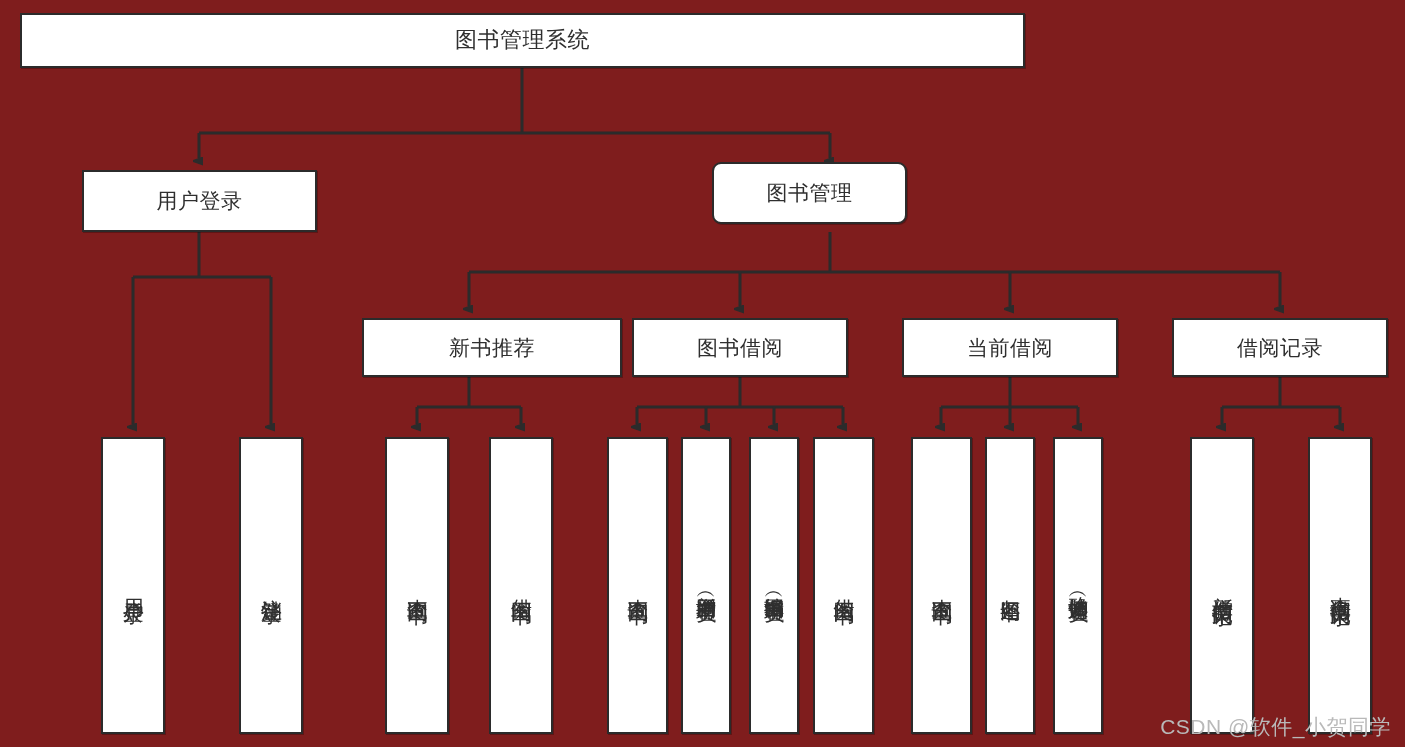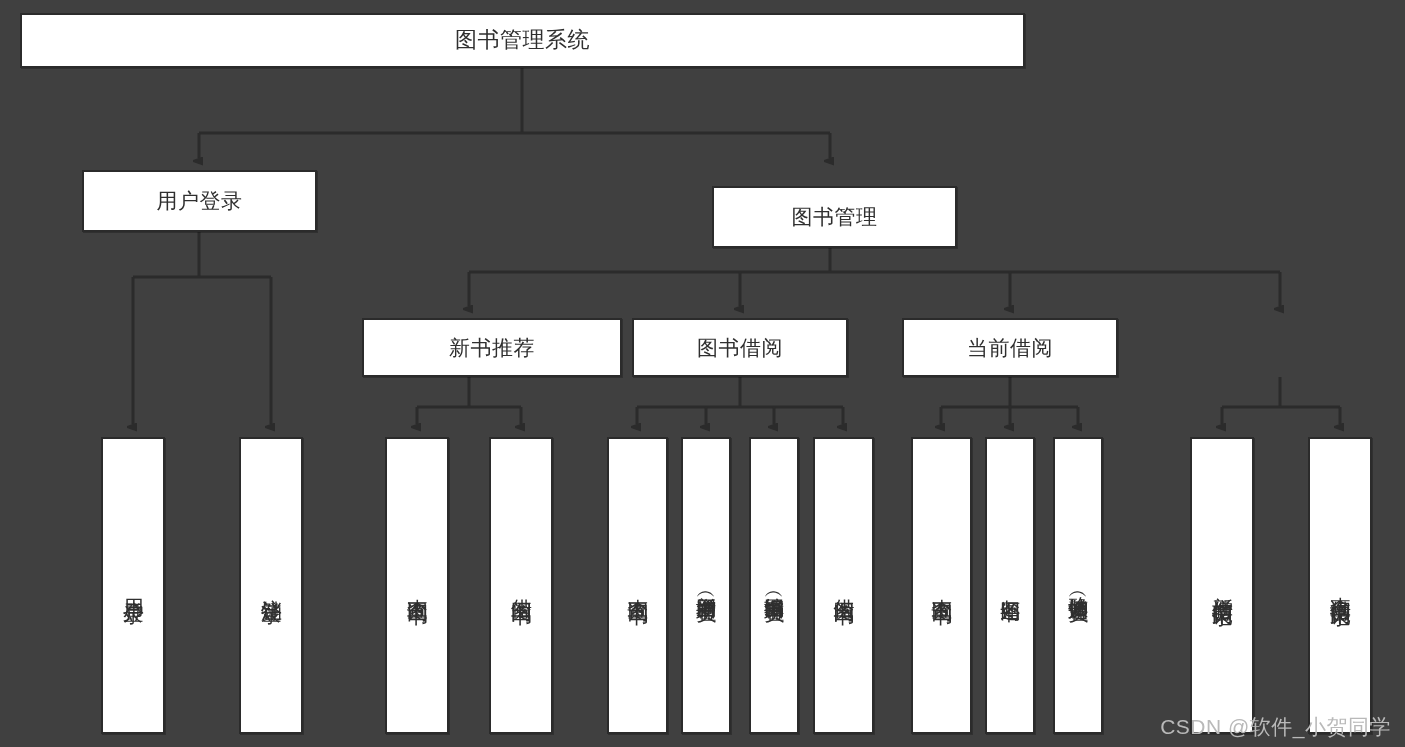--- a/index.html
+++ b/index.html
@@ -8,21 +8,21 @@
     padding: 0;
     background: #ffffff;
   }
   body {
     font-family: "Liberation Sans", "DejaVu Sans", sans-serif;
   }
   #canvas {
     position: relative;
     width: 1405px;
     height: 747px;
-    background: #404040;
+    background: #7f1d1d;
     overflow: hidden;
   }
   #edges {
     position: absolute;
     left: 0;
     top: 0;
     width: 1405px;
     height: 747px;
     pointer-events: none;
   }
@@ -135,33 +135,36 @@
     </g>
   </svg>
 
   <div class="node horiz root" style="left:20px; top:13px; width:1005px; height:55px;">
     <span class="label">图书管理系统</span>
   </div>
 
   <div class="node horiz" style="left:82px; top:170px; width:235px; height:62px;">
     <span class="label">用户登录</span>
   </div>
-  <div class="node horiz" style="left:712px; top:186px; width:245px; height:62px;">
+  <div class="node horiz" style="left:712px; top:162px; width:195px; height:62px;border-radius:9px;">
     <span class="label">图书管理</span>
   </div>
 
   <div class="node horiz" style="left:362px; top:318px; width:260px; height:59px;">
     <span class="label">新书推荐</span>
   </div>
   <div class="node horiz" style="left:632px; top:318px; width:216px; height:59px;">
     <span class="label">图书借阅</span>
   </div>
   <div class="node horiz" style="left:902px; top:318px; width:216px; height:59px;">
     <span class="label">当前借阅</span>
   </div>
+  <div class="node horiz" style="left:1172px; top:318px; width:216px; height:59px;">
+    <span class="label">借阅记录</span>
+  </div>
 
   <div class="node vert" style="left:101px; top:437px; width:64px; height:297px;">
     <span class="label">用户登录</span>
   </div>
   <div class="node vert" style="left:239px; top:437px; width:64px; height:297px;">
     <span class="label">注销登录</span>
   </div>
 
   <div class="node vert" style="left:385px; top:437px; width:64px; height:297px;">
     <span class="label">查询图书</span>

